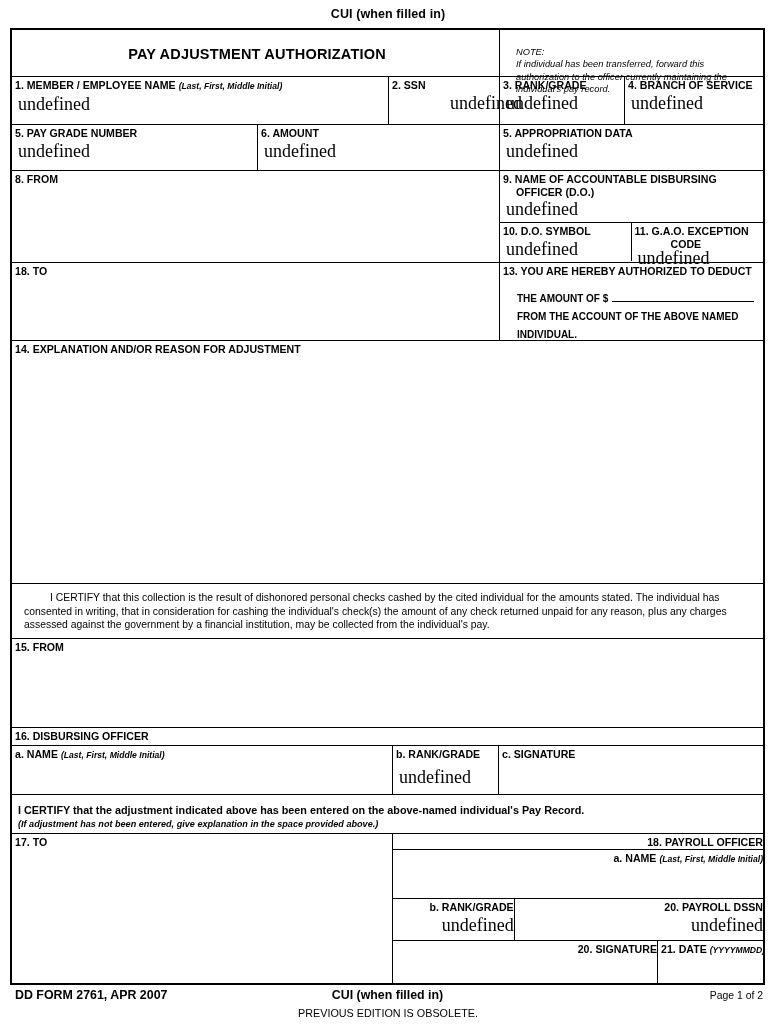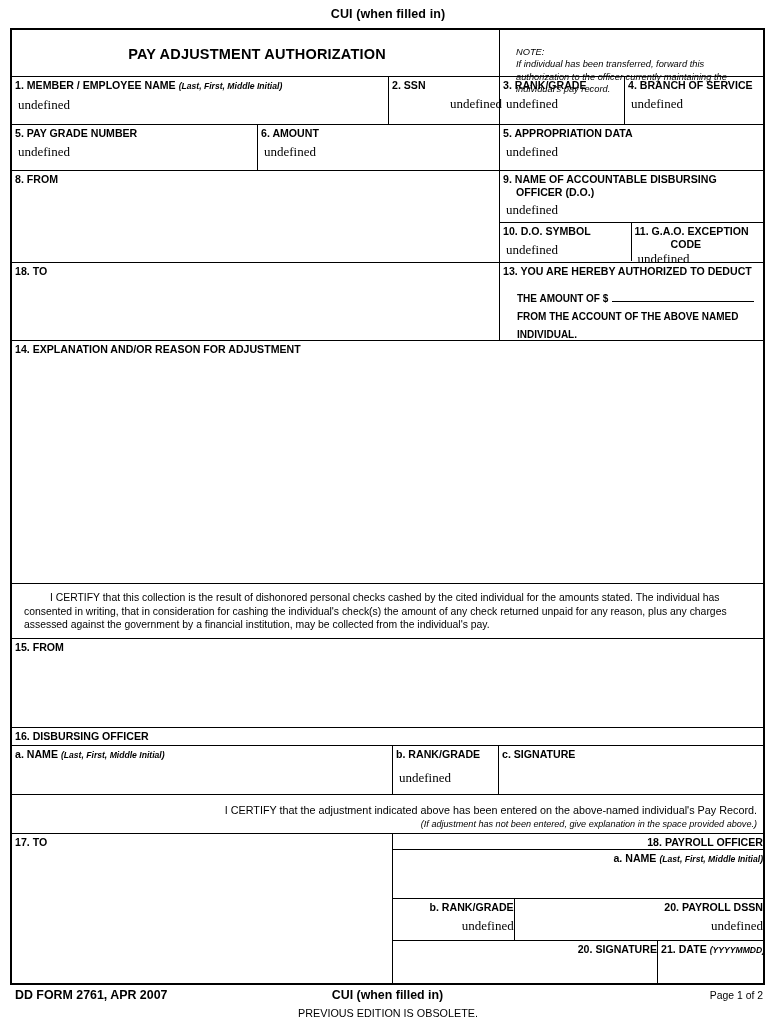--- a/index.html
+++ b/index.html
@@ -67,21 +67,21 @@
     font-size: 8.6px;
   }
   .sub {
     font-size: 10.6px;
     font-weight: bold;
     line-height: 13px;
     padding-left: 13px;
   }
   .val {
     font-family: "Liberation Serif", serif;
-    font-size: 13px;
+    font-size: 18px;
     line-height: 15px;
     padding-left: 3px;
     margin-top: 4px;
     white-space: nowrap;
   }
   .val.indent { padding-left: 58px; }
 
   
   .hdr-title {
     display: flex;
@@ -132,22 +132,23 @@
   .certify1 {
     font-size: 10.4px;
     line-height: 13.6px;
     padding: 7px 10px 7px 12px;
     text-align: left;
   }
   .certify1 .ind { display: inline-block; width: 26px; }
   .certify2 {
     font-size: 10.8px;
     line-height: 14px;
-    text-align: right;
+    text-align: left;
     padding: 8px 6px 10px 6px;
+    font-weight: bold;
   }
   .certify2 .small-it {
     display: block;
     font-size: 9.1px;
     font-style: italic;
     line-height: 12px;
     margin-top: 1px;
   }
 
   

